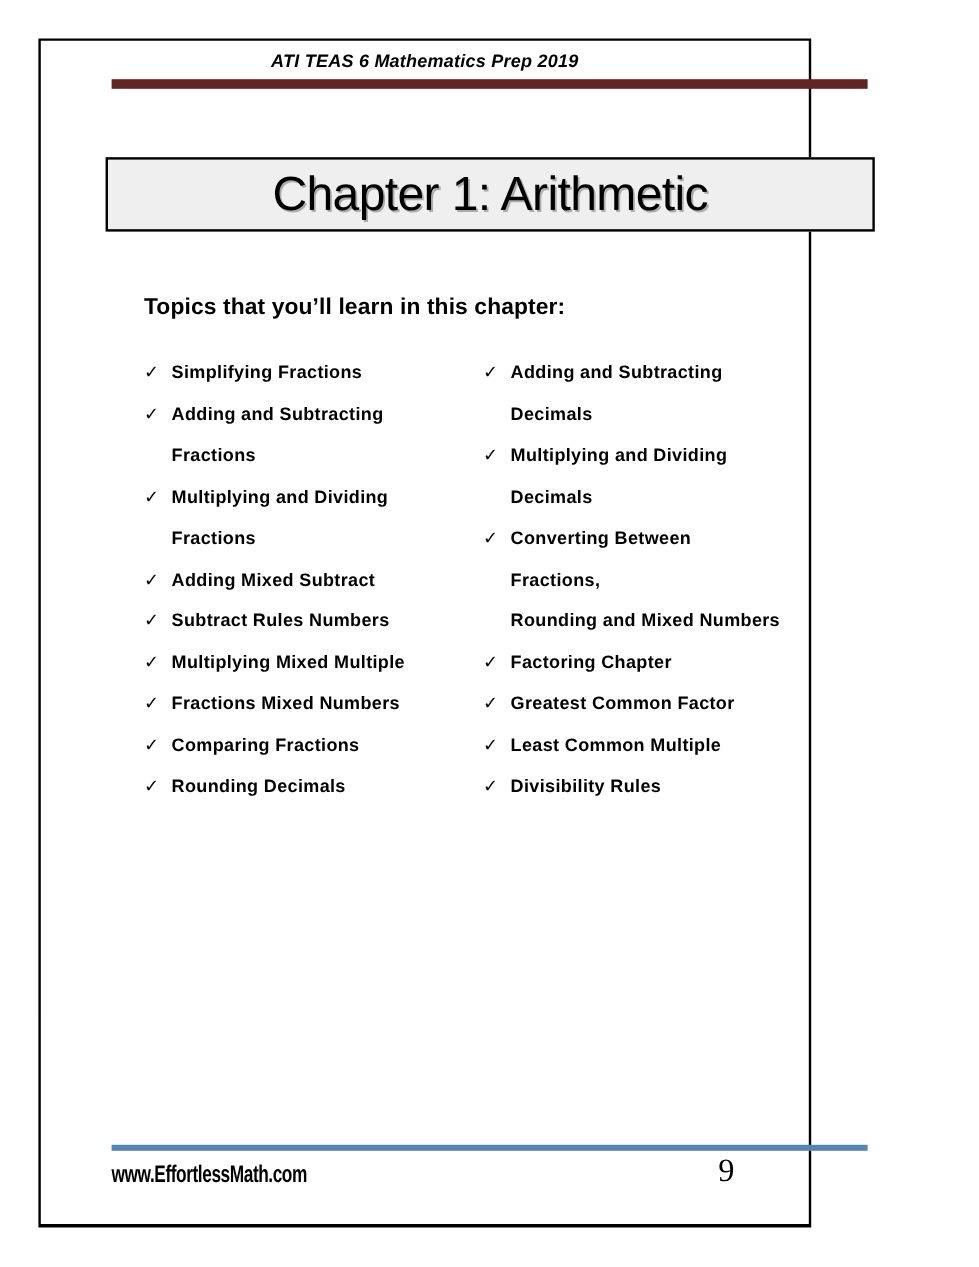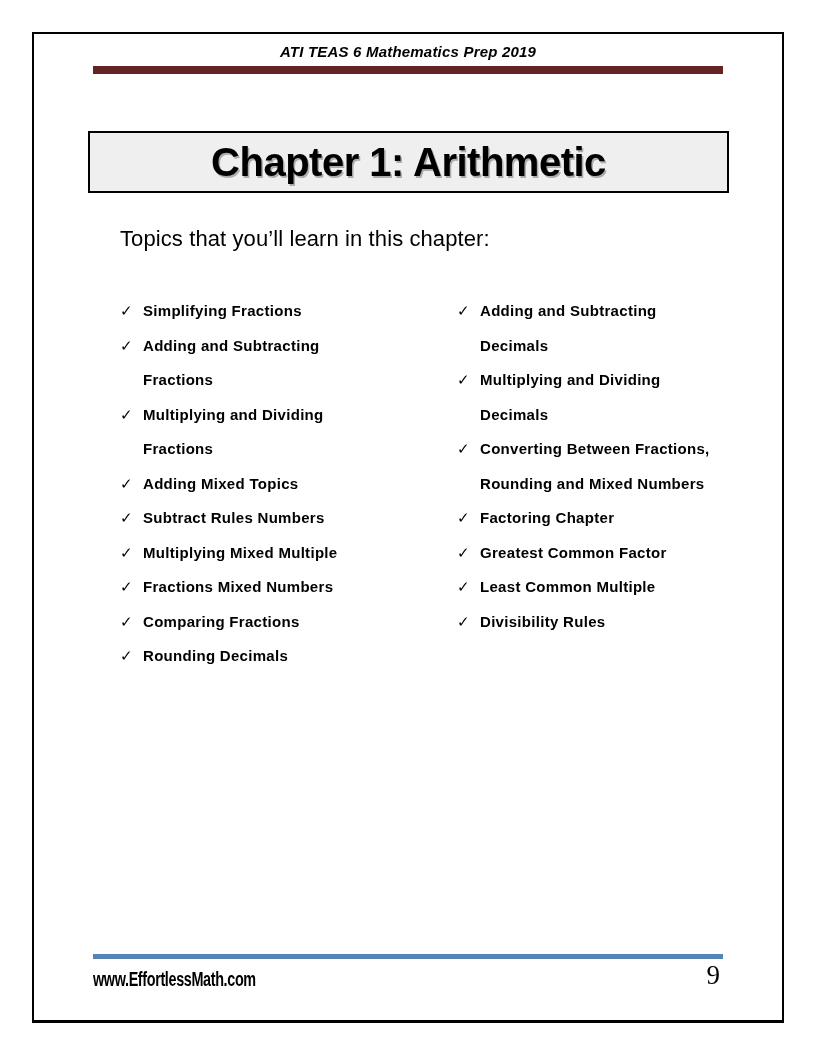--- a/index.html
+++ b/index.html
@@ -6,21 +6,21 @@
   html, body {
     width: 816px; height: 1056px;
     background: #ffffff;
     font-family: "Liberation Sans", sans-serif;
     color: #000;
     position: relative;
   }
   .page-frame {
     position: absolute;
     left: 32px; top: 32px;
-    width: 752px; height: 991px;
+    width: 644px; height: 991px;
     background: #fff;
     border: 2px solid #000;
     border-bottom-width: 3px;
   }
   
   .running-head {
     position: absolute;
     top: 9px; left: 0; right: 0;
     text-align: center;
     font-size: 15px;
@@ -40,31 +40,31 @@
     top: 97px; left: 54px;
     width: 641px; height: 62px;
     background: var(--chapter-box-bg, #efefef);
     border: 2px solid #000;
     display: flex;
     align-items: center;
     justify-content: center;
   }
   .chapter-title {
     font-size: 40px;
-    font-weight: bold;
+    font-weight: normal;
     letter-spacing: -0.5px;
     text-shadow: 1.5px 1.5px 0 rgba(90,90,90,0.45);
     white-space: nowrap;
   }
   
   .intro-line {
     position: absolute;
-    top: 192px; left: 86px;
-    font-size: 22px;
-    font-weight: normal;
+    top: 212px; left: 86px;
+    font-size: 19px;
+    font-weight: bold;
     letter-spacing: 0.1px;
   }
   
   .topics-wrap {
     position: absolute;
     top: 260px; left: 86px; right: 20px;
     display: flex;
   }
   .topics-col { display: flex; flex-direction: column; }
   .topics-col.left  { width: 337px; }
@@ -136,21 +136,21 @@
         <span class="topic-text">Adding and Subtracting
 Fractions</span>
       </div>
       <div class="topic-item">
         <span class="topic-check">✓</span>
         <span class="topic-text">Multiplying and Dividing
 Fractions</span>
       </div>
       <div class="topic-item">
         <span class="topic-check">✓</span>
-        <span class="topic-text">Adding Mixed Topics</span>
+        <span class="topic-text">Adding Mixed Subtract</span>
       </div>
       <div class="topic-item">
         <span class="topic-check">✓</span>
         <span class="topic-text">Subtract Rules Numbers</span>
       </div>
       <div class="topic-item">
         <span class="topic-check">✓</span>
         <span class="topic-text">Multiplying Mixed Multiple</span>
       </div>
       <div class="topic-item">

